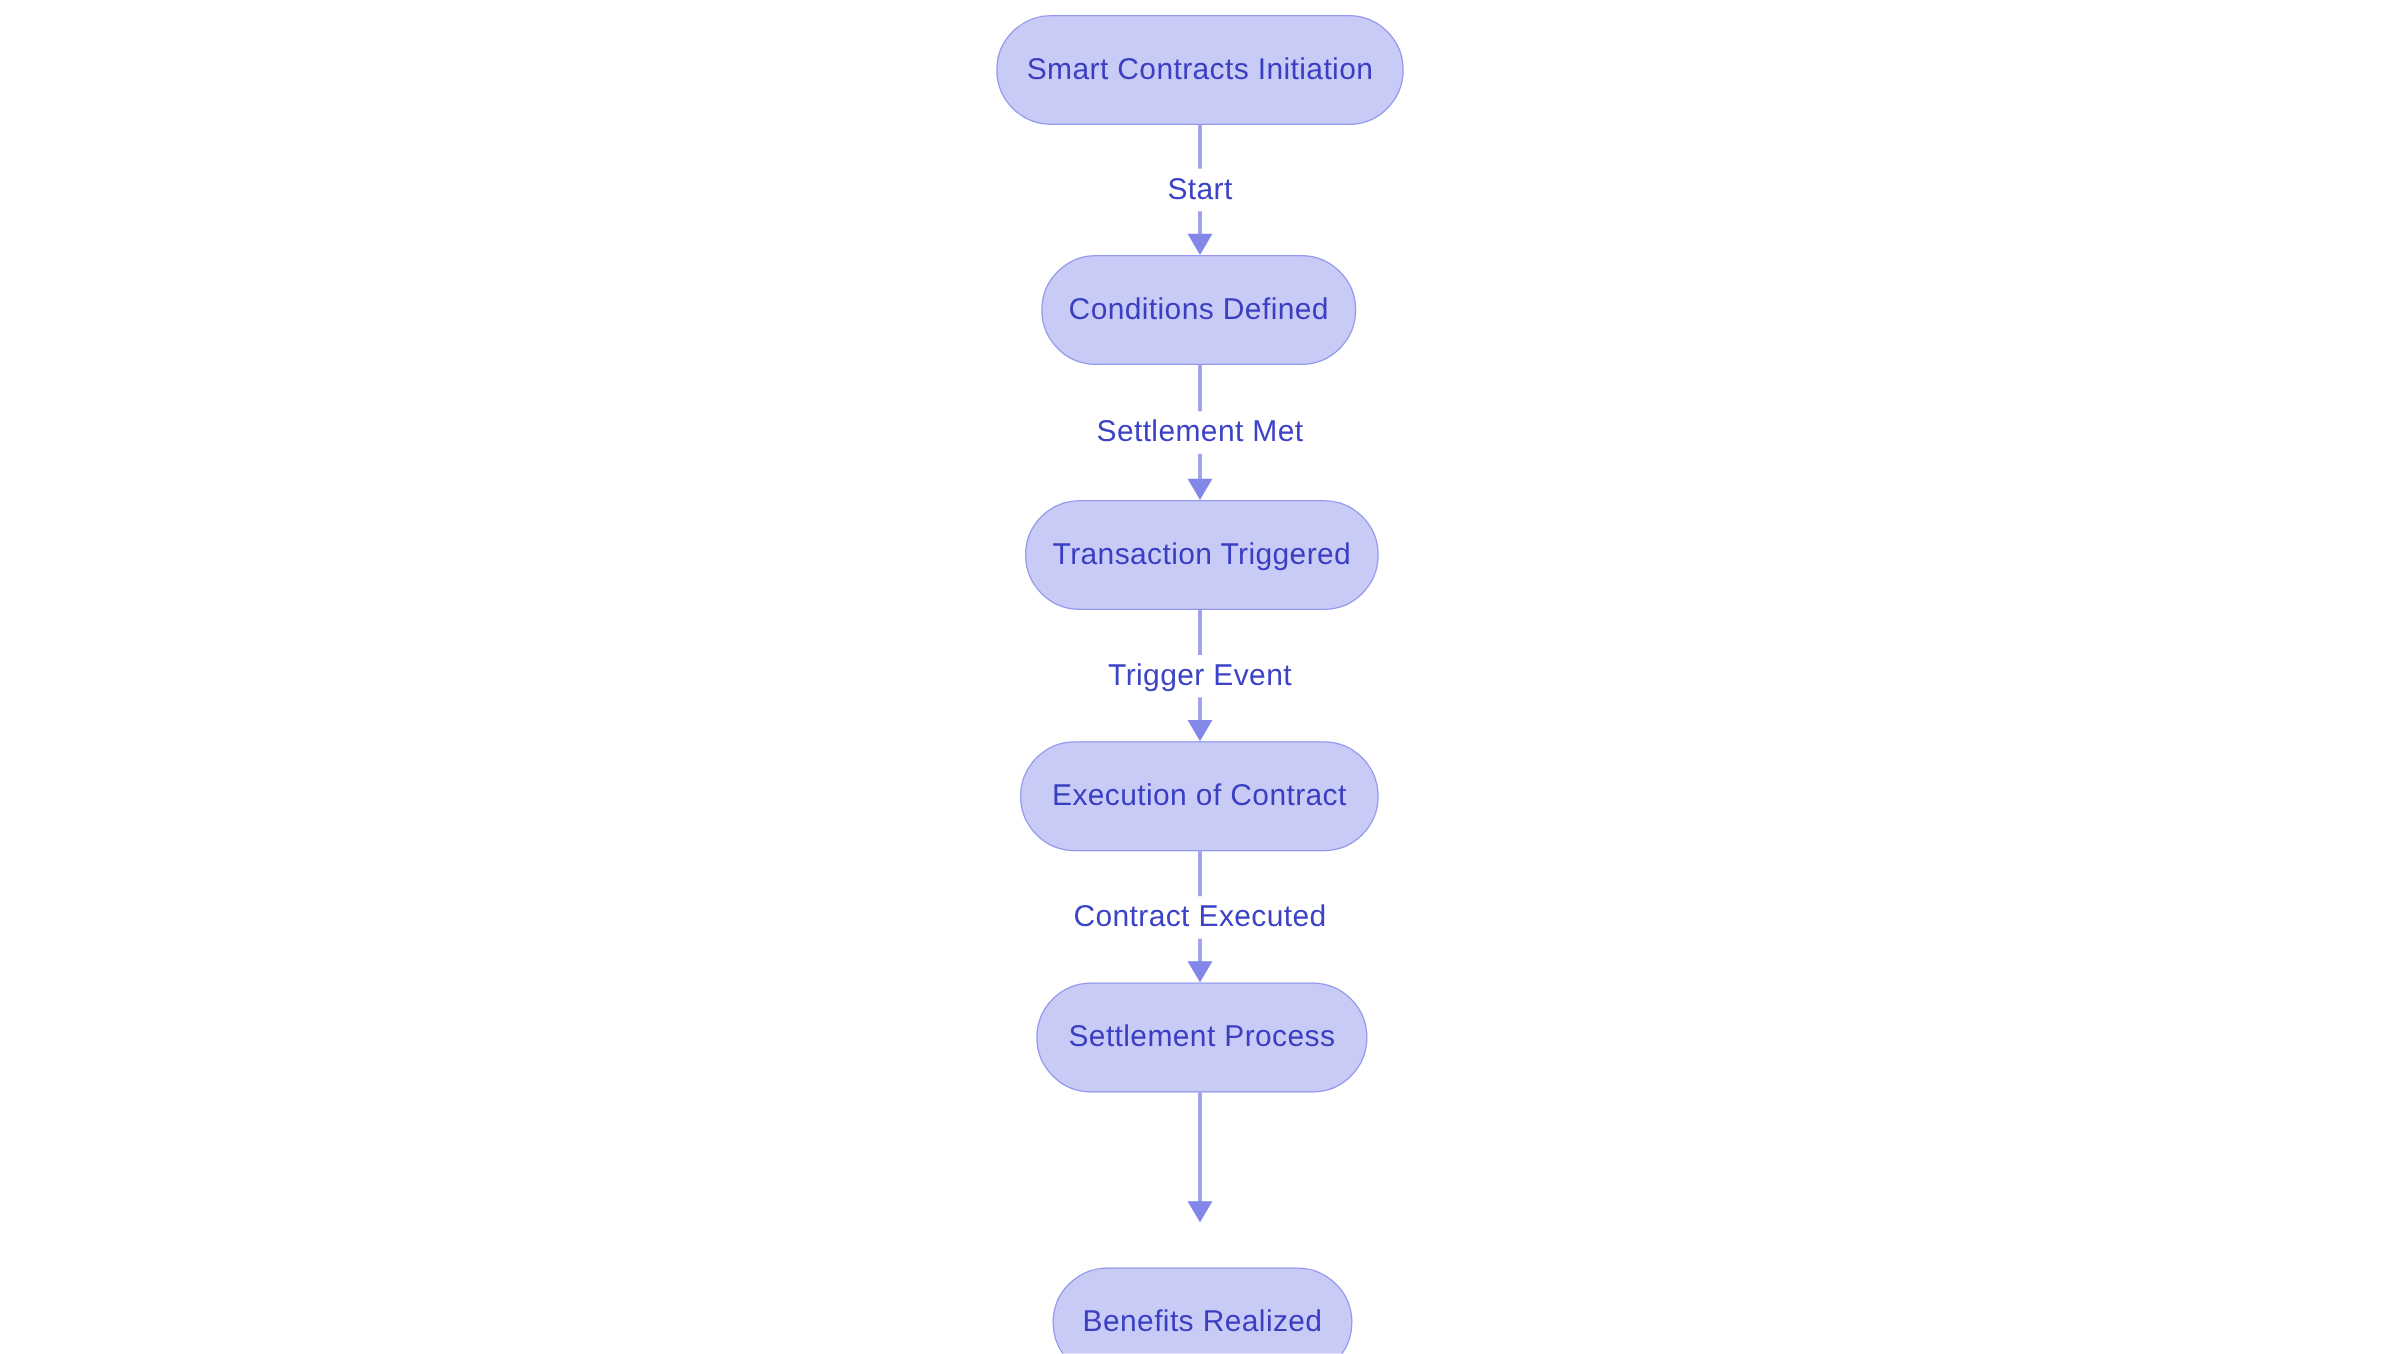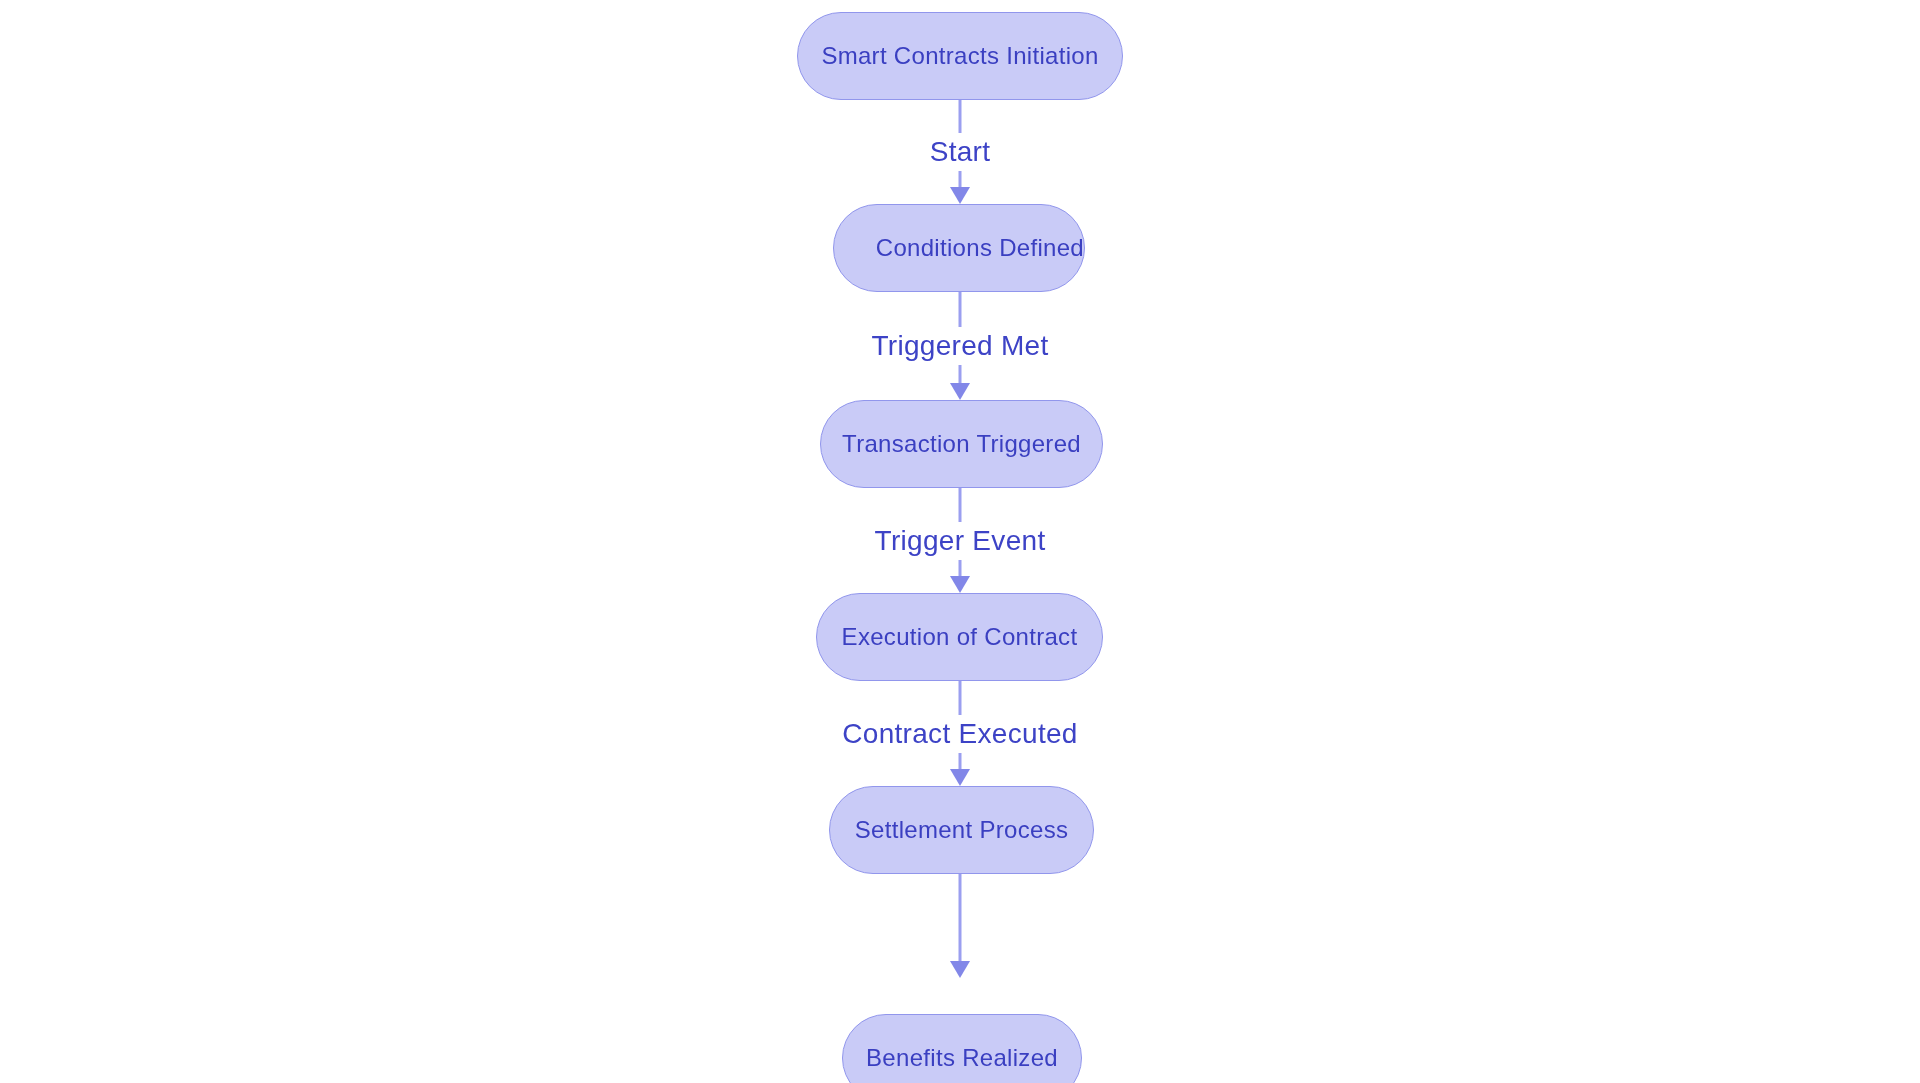--- a/index.html
+++ b/index.html
@@ -57,36 +57,36 @@
     border-right: 10px solid transparent;
     border-top: 17px solid var(--arrowhead, #8287e8);
   }
   .edge-label {
     position: absolute;
     left: 50%;
     top: 50%;
     transform: translate(-50%, -50%);
     background: var(--background, #ffffff);
     color: var(--edge-label-text, #3d43c6);
-    font-size: 28px;
+    font-size: 24px;
     letter-spacing: 0.3px;
     padding: 3px 8px;
     white-space: nowrap;
   }
 </style>
 </head>
 <body>
 
 <div class="canvas">
 
   <div class="node" style="top:12px;  left:797px; width:326px;">
     <span class="node-label">Smart Contracts Initiation</span>
   </div>
 
-  <div class="node" style="top:204px; left:833px; width:252px;justify-content:flex-end;">
+  <div class="node" style="top:204px; left:833px; width:252px;">
     <span class="node-label">Conditions Defined</span>
   </div>
 
   <div class="node" style="top:593px; left:816px; width:287px;">
     <span class="node-label">Execution of Contract</span>
   </div>
 
   <div class="node" style="top:400px; left:820px; width:283px;">
     <span class="node-label">Transaction Triggered</span>
   </div>
@@ -101,21 +101,21 @@
 
   <div class="edge" style="top:100px; height:104px;">
     <div class="edge-line"></div>
     <div class="arrowhead"></div>
     <div class="edge-label">Start</div>
   </div>
 
   <div class="edge" style="top:292px; height:108px;">
     <div class="edge-line"></div>
     <div class="arrowhead"></div>
-    <div class="edge-label">Triggered Met</div>
+    <div class="edge-label">Settlement Met</div>
   </div>
 
   <div class="edge" style="top:488px; height:105px;">
     <div class="edge-line"></div>
     <div class="arrowhead"></div>
     <div class="edge-label">Trigger Event</div>
   </div>
 
   <div class="edge" style="top:681px; height:105px;">
     <div class="edge-line"></div>

